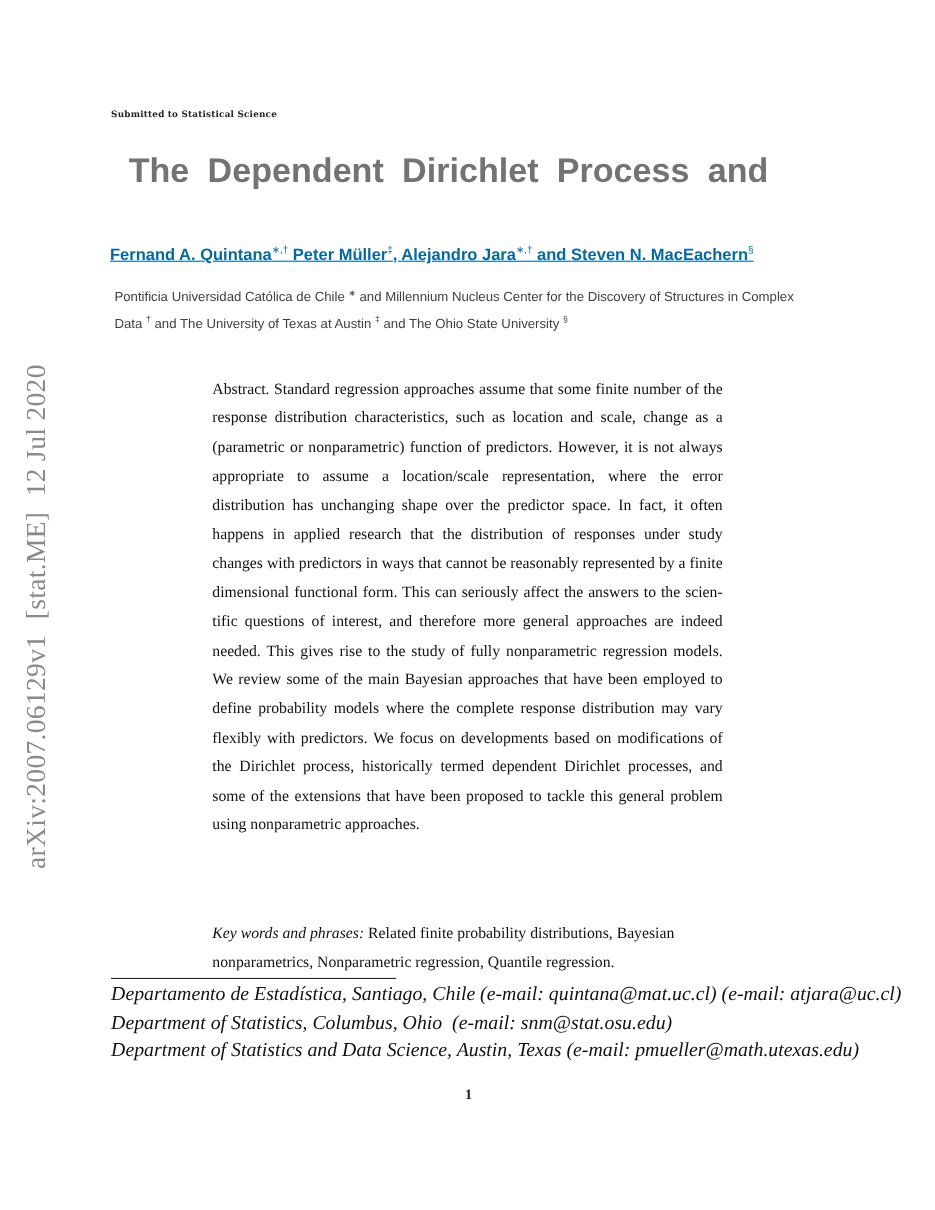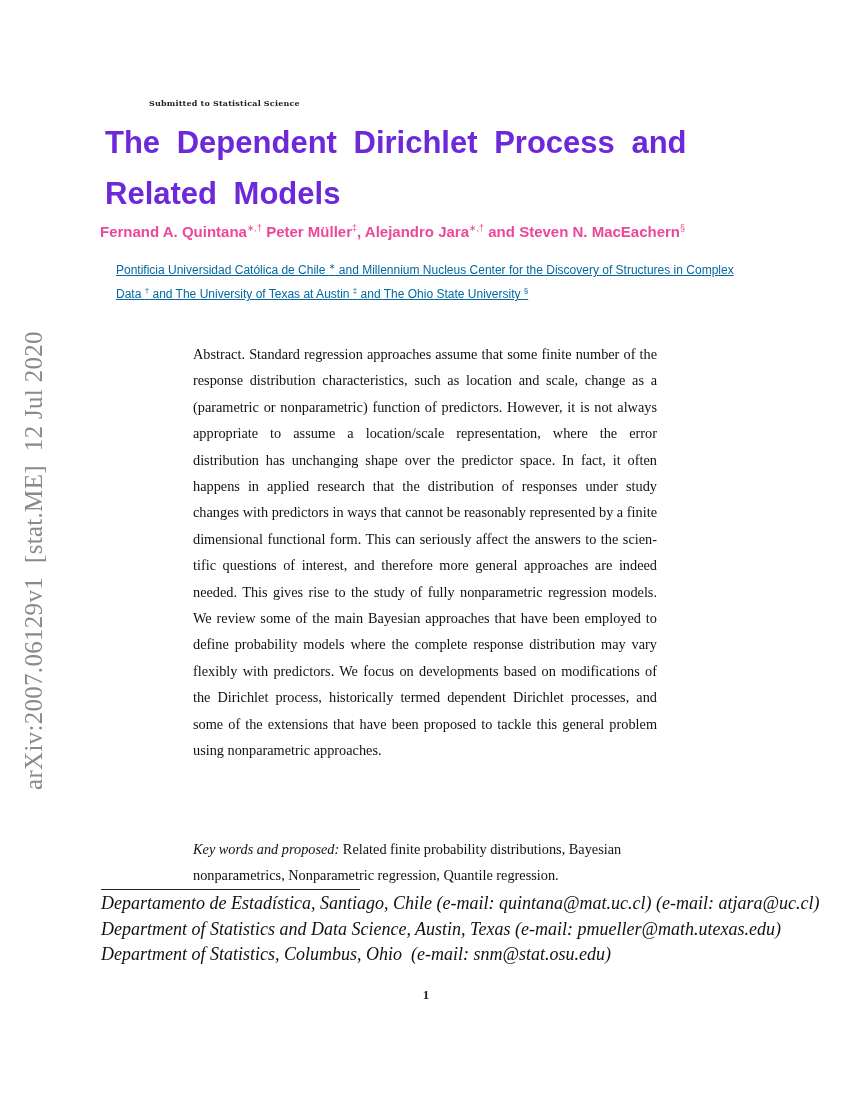--- a/index.html
+++ b/index.html
@@ -17,61 +17,60 @@
     }
     .submitted {
       position: absolute;
       left: 101px;
       top: 98px;
       font-size: 8px;
       font-weight: bold;
       letter-spacing: 0.2px;
       font-family: "DejaVu Serif", "Liberation Serif", serif;
       color: #222;
-      margin-left: 48px;
     }
     .title {
       position: absolute;
       left: 100px;
       top: 112px;
       width: 660px;
       font-family: "Liberation Sans", "DejaVu Sans", sans-serif;
       font-weight: bold;
       font-size: 31px;
       line-height: 51px;
       word-spacing: 8px;
-      color: #6d28d9;
-      margin: 5px;
+      color: #737373;
+      margin: 17px;
     }
     .authors {
       position: absolute;
       left: 100px;
       top: 223px;
       font-family: "Liberation Sans", "DejaVu Sans", sans-serif;
       font-weight: bold;
       font-size: 15px;
-      color: #ec4899;
+      color: #0369a1;
       white-space: nowrap;
+      text-decoration: underline;
     }
     .authors sup {
       font-size: 9px;
       font-weight: normal;
       vertical-align: 6px;
       line-height: 0;
     }
     .affil {
       position: absolute;
-      left: 116px;
+      left: 104px;
       top: 258px;
       width: 640px;
       font-family: "Liberation Sans", "DejaVu Sans", sans-serif;
       font-size: 12px;
       line-height: 24px;
-      color: #0369a1;
-      text-decoration: underline;
+      color: #404040;
     }
     .affil sup {
       font-size: 8px;
       vertical-align: 5px;
       line-height: 0;
     }
     .arxiv {
       position: absolute;
       left: 20px;
       top: 790px;
@@ -136,46 +135,45 @@
       color: #222;
     }
   </style>
 </head>
 <body>
 
 <div class="submitted">Submitted to Statistical Science</div>
 
 <h1 class="title">
   <span>The Dependent Dirichlet Process and</span><br>
-  <span>Related Models</span>
 </h1>
 
 <div class="authors">
   <span>Fernand A. Quintana</span><sup>∗,†</sup><span style="white-space:pre"> </span><span>Peter Müller</span><sup>‡</sup><span style="white-space:pre">, </span><span>Alejandro Jara</span><sup>∗,†</sup><span style="white-space:pre"> and </span><span>Steven N. MacEachern</span><sup>§</sup>
 </div>
 
 <div class="affil">
   <span>Pontificia Universidad Católica de Chile </span><sup>∗</sup><span> and Millennium Nucleus Center for the Discovery of Structures in Complex Data </span><sup>†</sup><span> and The University of Texas at Austin </span><sup>‡</sup><span> and The Ohio State University </span><sup>§</sup>
 </div>
 
 <div class="arxiv">
   <span>arXiv:2007.06129v1</span><span>[stat.ME]</span><span>12 Jul 2020</span>
 </div>
 
 <div class="abstract">
   <span class="lead">Abstract.</span>
   <span>Standard regression approaches assume that some finite num­ber of the response distribution characteristics, such as location and scale, change as a (parametric or nonparametric) function of predic­tors. However, it is not always appropriate to assume a location/scale representation, where the error distribution has unchanging shape over the predictor space. In fact, it often happens in applied research that the distribution of responses under study changes with predictors in ways that cannot be reasonably represented by a finite dimensional functional form. This can seriously affect the answers to the scien­tific questions of interest, and therefore more general approaches are indeed needed. This gives rise to the study of fully nonparametric re­gression models. We review some of the main Bayesian approaches that have been employed to define probability models where the complete response distribution may vary flexibly with predictors. We focus on developments based on modifications of the Dirichlet process, histori­cally termed dependent Dirichlet processes, and some of the extensions that have been proposed to tackle this general problem using nonpara­metric approaches.</span>
 </div>
 
 <div class="keywords">
-  <span class="lead">Key words and proposed:</span>
+  <span class="lead">Key words and phrases:</span>
   <span>Related finite probability distributions, Bayesian nonparametrics, Nonparametric regression, Quantile regression.</span>
 </div>
 
 <div class="footrule"></div>
 
 <div class="footnotes">
   <div>Departamento de Estadística, Santiago, Chile (e-mail: quintana@mat.uc.cl) (e-mail: atjara@uc.cl)</div>
+  <div style="white-space:pre">Department of Statistics, Columbus, Ohio  (e-mail: snm@stat.osu.edu)</div>
   <div>Department of Statistics and Data Science, Austin, Texas (e-mail: pmueller@math.utexas.edu)</div>
-  <div style="white-space:pre">Department of Statistics, Columbus, Ohio  (e-mail: snm@stat.osu.edu)</div>
 </div>
 
 <div class="pagenum">1</div>
 
 </body></html>

